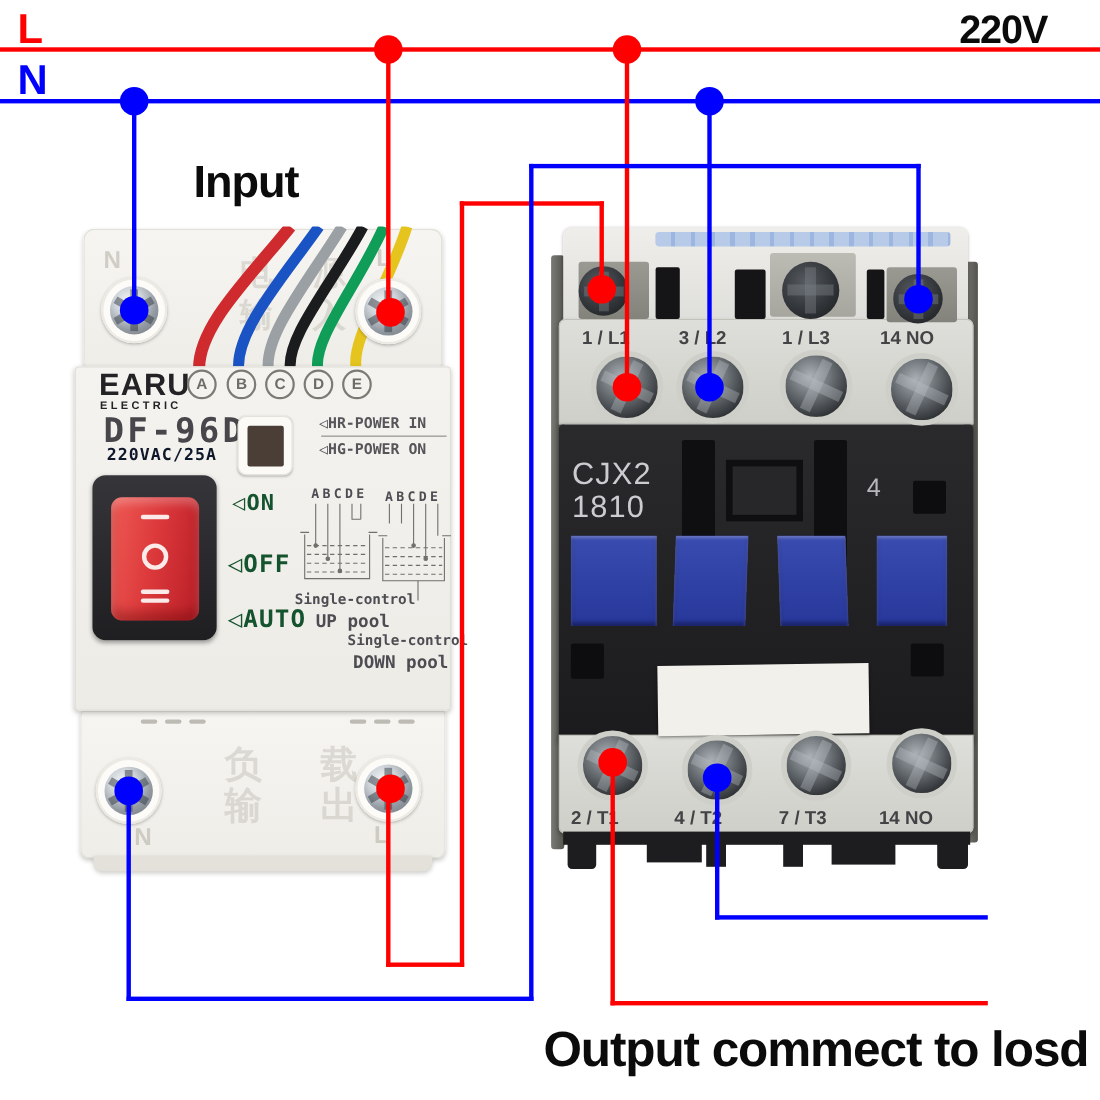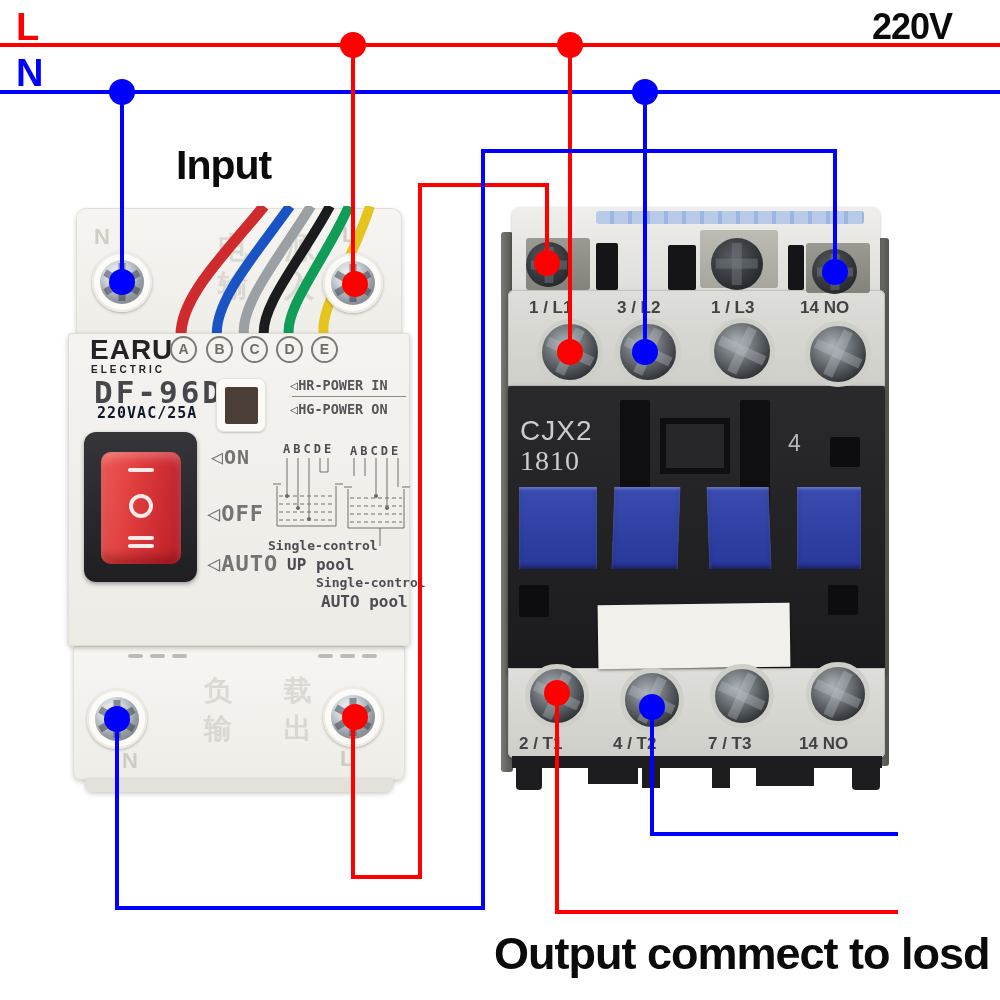--- a/index.html
+++ b/index.html
@@ -31,24 +31,24 @@
   .brand-sub{font-weight:700; color:#232326; letter-spacing:3px; font-size:10px;}
   .term-circle{position:absolute; width:27px; height:27px; border-radius:50%; border:2px solid #7b7b74; color:#6d6d66; font-size:14px; font-weight:700; text-align:center; line-height:23px; z-index:4;}
   .model{font-size:31px; font-weight:700; color:#46464b; letter-spacing:3px; font-family:"DejaVu Sans Mono", monospace;}
   .rating{font-size:15px; font-weight:700; color:#0f172a; letter-spacing:1px; font-family:"DejaVu Sans Mono", monospace;}
   .led-frame{position:absolute; background:#fbfaf6; border-radius:8px; box-shadow:0 1px 2px rgba(0,0,0,.2), inset 0 0 0 1px #e4e2da; z-index:4;}
   .led-win{position:absolute; background:#4a3e36; border-radius:2px;}
   .sw-frame{position:absolute; background:linear-gradient(180deg,#35353a,#1f1f22); border-radius:12px; box-shadow:0 2px 4px rgba(0,0,0,.35); z-index:4;}
   .sw-rocker{position:absolute; background:linear-gradient(100deg,#ef5b55 0%, #dd3a3c 45%, #b91e27 100%); border-radius:10px; box-shadow:inset 0 6px 8px rgba(255,255,255,.25), inset 0 -8px 10px rgba(90,0,0,.35);}
   .sw-glyph-bar{position:absolute; left:50%; transform:translateX(-50%); width:26px; height:4px; background:#fbeaea; border-radius:2px;}
   .sw-glyph-ring{position:absolute; left:50%; transform:translateX(-50%); width:24px; height:24px; border:4px solid #fbeaea; border-radius:50%;}
-  .pump-small{font-size:20px; color:#737373; font-family:"DejaVu Sans Mono", monospace; font-weight:700; letter-spacing:1px;}
+  .pump-small{font-size:20px; color:#14532d; font-family:"DejaVu Sans Mono", monospace; font-weight:700; letter-spacing:1px;}
   .cap-mono{font-family:"DejaVu Sans Mono", monospace; font-weight:700; color:#4c4c52;}
   .product{font-size:27px; color:#5d5d62; font-family:"DejaVu Sans Mono", monospace; font-weight:700; letter-spacing:4px;}
-  .watermark{position:absolute; color:rgba(166,160,148,.30); font-size:28px; letter-spacing:22px; z-index:3; font-weight:700;}
+  .watermark{position:absolute; color:rgba(166,160,148,.30); font-size:34px; letter-spacing:22px; z-index:3; font-weight:700;}
   .faint-letter{position:absolute; color:rgba(166,160,148,.45); font-size:22px; font-weight:700; z-index:3;}
   .vent{position:absolute; width:15px; height:4px; background:#bdbbb4; border-radius:2px; z-index:4;}
   
   .cont-block{position:absolute; z-index:2;}
   .cont-gray{background:linear-gradient(180deg,#dededa,#cfcfc9); box-shadow:inset 0 0 0 1px #c2c2bb, 0 2px 4px rgba(0,0,0,.25);}
   .cont-upper{background:linear-gradient(180deg,#efeeea,#dededa);}
   .cont-black{background:linear-gradient(180deg,#2a2a2d,#1b1b1e); border-radius:4px; box-shadow:0 2px 5px rgba(0,0,0,.4);}
   .blue-strip{position:absolute; background:repeating-linear-gradient(90deg,#b7cbe9 0 14px,#9db6e0 14px 18px); border-radius:3px; z-index:3;}
   .coil-recess{position:absolute; background:linear-gradient(180deg,#9a9a93,#83837c); border-radius:3px; z-index:3;}
   .coil-screw{position:absolute; border-radius:50%; background:radial-gradient(circle at 40% 35%, #565a5e 0%, #323539 55%, #1a1c1e 100%); z-index:4; overflow:hidden;}
@@ -190,21 +190,21 @@
       <path d="M80,58 H132" stroke-dasharray="4,3"></path>
         <path d="M80,66 H132" stroke-dasharray="4,3"></path>
       <circle cx="106" cy="40" r="1.6" fill="#70706a"></circle>
         <circle cx="117" cy="52" r="1.6" fill="#70706a"></circle>
       <path d="M110,72 V90"></path>
     </g>
   </svg>
   <div class="abs cap-mono" style="left:268px; top:538px; font-size:13px; z-index:4;">Single-control</div>
   <div class="abs cap-mono" style="left:287px; top:555px; font-size:16px; z-index:4;">UP pool</div>
   <div class="abs cap-mono" style="left:316px; top:575px; font-size:13px; z-index:4;">Single-control</div>
-  <div class="abs cap-mono" style="left:321px; top:592px; font-size:16px; z-index:4;">AUTO pool</div>
+  <div class="abs cap-mono" style="left:321px; top:592px; font-size:16px; z-index:4;">DOWN pool</div>
 
 
   <div class="pump-sec" style="left:73px; top:646px; width:332px; height:134px; border-radius:4px 4px 8px 8px;"></div>
   <div class="pump-sec" style="left:85px; top:778px; width:308px; height:14px; border-radius:0 0 8px 8px; background:#e3e1da;"></div>
   <div class="vent" style="left:128px; top:654px;"></div>
   <div class="vent" style="left:150px; top:654px;"></div>
   <div class="vent" style="left:172px; top:654px;"></div>
   <div class="vent" style="left:318px; top:654px;"></div>
   <div class="vent" style="left:340px; top:654px;"></div>
   <div class="vent" style="left:362px; top:654px;"></div>
@@ -266,21 +266,21 @@
       <i></i>
       <i></i>
     </div>
   <div class="cscrew" style="left:805px; top:321px; width:66px; height:66px;">
       <i></i>
       <i></i>
     </div>
 
   <div class="cont-block cont-black" style="left:508px; top:386px; width:377px; height:288px;"></div>
   <div class="abs cmodel" style="left:520px; top:416px; z-index:3;">CJX2</div>
-  <div class="abs cmodel" style="left:520px; top:446px; z-index:3;font-family:Liberation Serif, serif;">1810</div>
+  <div class="abs cmodel" style="left:520px; top:446px; z-index:3;">1810</div>
   <div class="abs" style="left:788px; top:430px; color:#b6b6bb; font-size:23px; z-index:3;">4</div>
   <div class="black-tab" style="left:620px; top:400px; width:30px; height:120px; background:#0f0f11;"></div>
   <div class="black-tab" style="left:740px; top:400px; width:30px; height:120px; background:#0f0f11;"></div>
   <div class="abs" style="left:660px; top:418px; width:70px; height:56px; border:6px solid #0f0f11; background:#27272a; z-index:3;"></div>
   <div class="blue-win" style="left:519px; top:487px; width:78px; height:82px;"></div>
   <div class="blue-win" style="left:613px; top:487px; width:66px; height:82px; transform:skewX(-2deg);"></div>
   <div class="blue-win" style="left:708px; top:487px; width:62px; height:82px; transform:skewX(2deg);"></div>
   <div class="blue-win" style="left:797px; top:487px; width:64px; height:82px;"></div>
   <div class="sq-hole" style="left:830px; top:437px; width:30px; height:30px;"></div>
   <div class="sq-hole" style="left:519px; top:585px; width:30px; height:32px;"></div>

